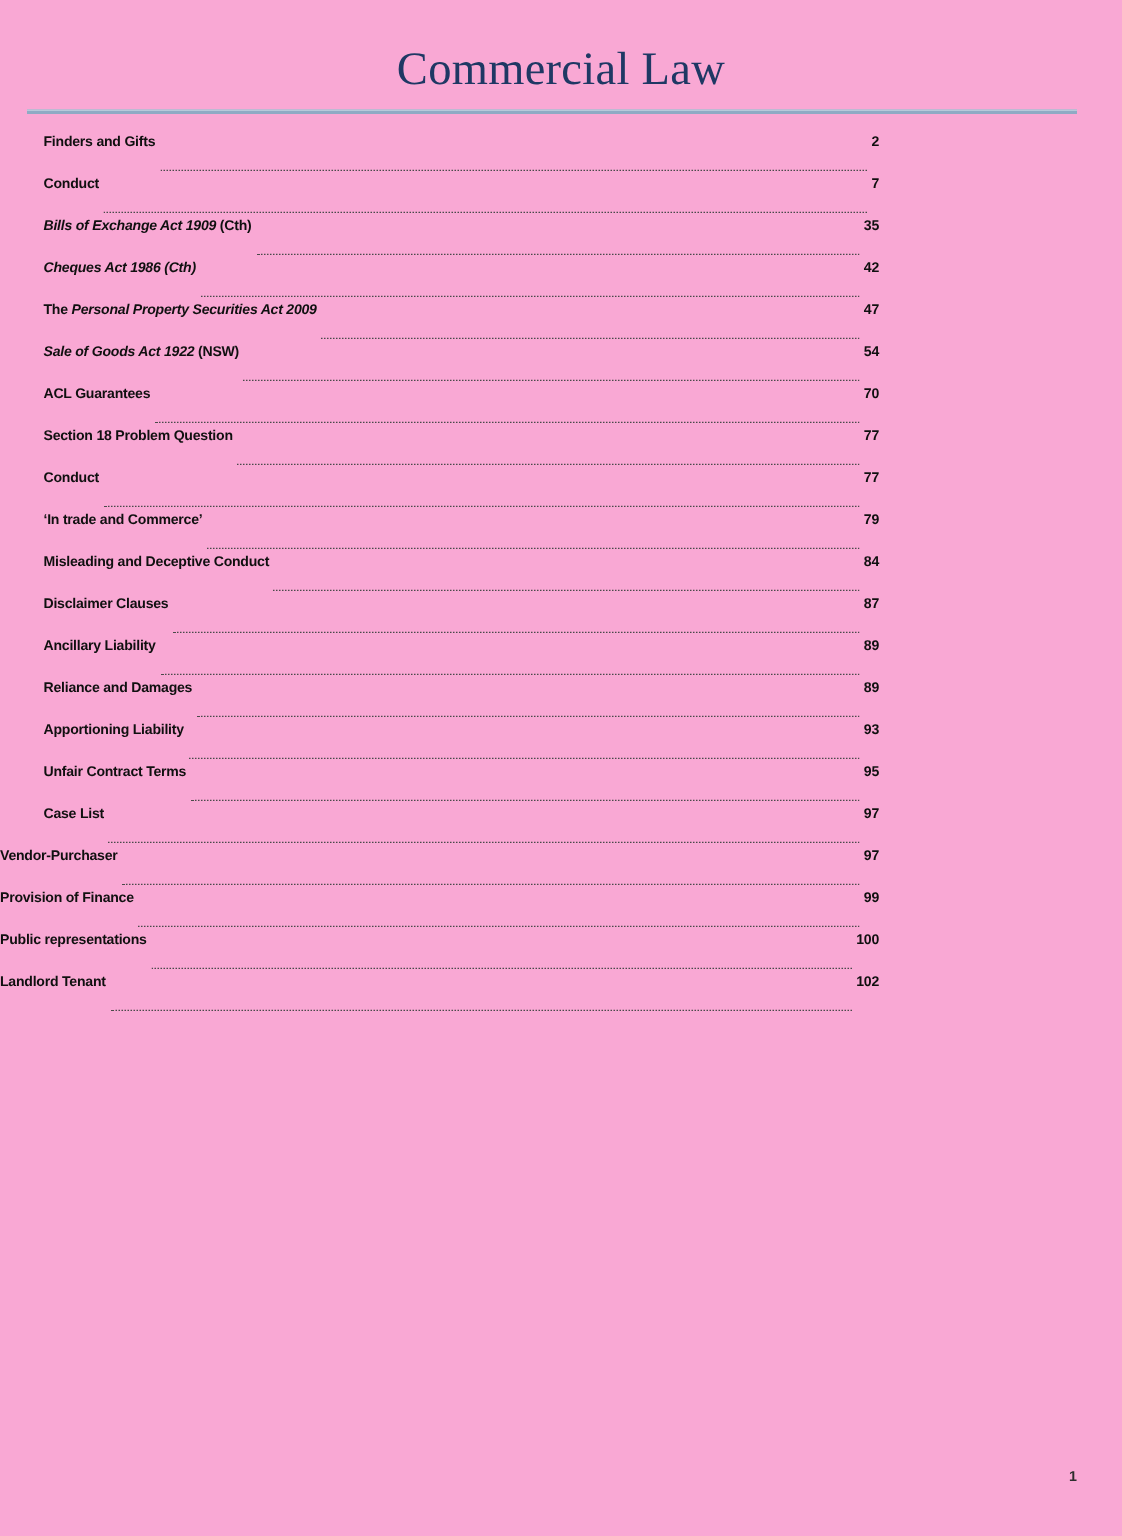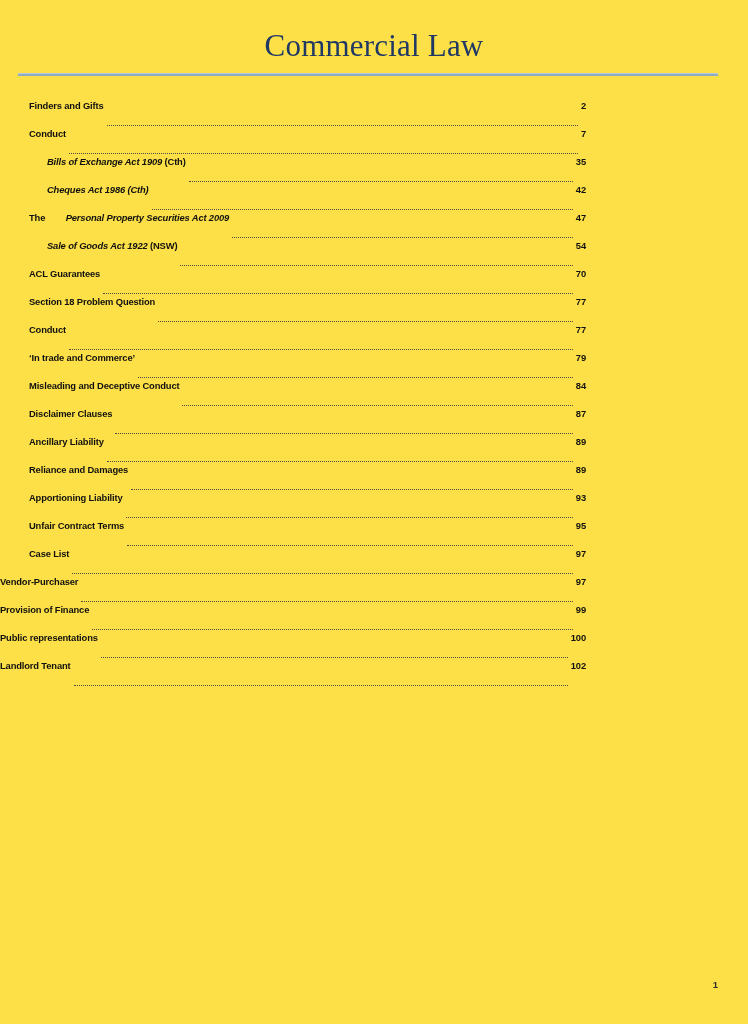--- a/index.html
+++ b/index.html
@@ -10,21 +10,21 @@
 
   body {
     font-family: "Liberation Sans", sans-serif;
     -webkit-font-smoothing: none;
   }
 
   #page {
     position: relative;
     width: 748px;
     height: 1024px;
-    background: #fde047;
+    background: #f9a8d4;
     overflow: hidden;
     box-sizing: border-box;
   }
 
   
   #doc-title {
     position: absolute;
     top: 26px;
     left: 0;
     width: 748px;
@@ -44,21 +44,21 @@
     left: 18px;
     width: 700px;
     height: 2px;
     background: #8FAAC4;
     border-top: 1px solid #B7C9DA;
   }
 
   
   #toc {
     position: absolute;
-    top: 100px;
+    top: 88px;
     left: 0;
     width: 616px;
   }
 
   .toc-entry {
     position: relative;
     display: flex;
     align-items: baseline;
     height: 28px;
     font-size: 9.4px;
@@ -69,21 +69,21 @@
     white-space: nowrap;
   }
 
   .toc-entry.level-1 { padding-left: 29px; padding-right: 30px; }
   .toc-entry.level-2 { padding-right: 30px; }
 
   .toc-label {
     flex: 0 0 auto;
     padding-right: 2px;
   }
-  .toc-label .it { font-style: italic; margin-left: 18px; }
+  .toc-label .it { font-style: italic; }
   .toc-label .rm { font-style: normal; }
 
   .toc-leader {
     flex: 1 1 auto;
     position: relative;
     overflow: hidden;
     height: 1px;
     margin: 0 1px 2px 1px;
     align-self: flex-end;
     margin-bottom: 2px;

